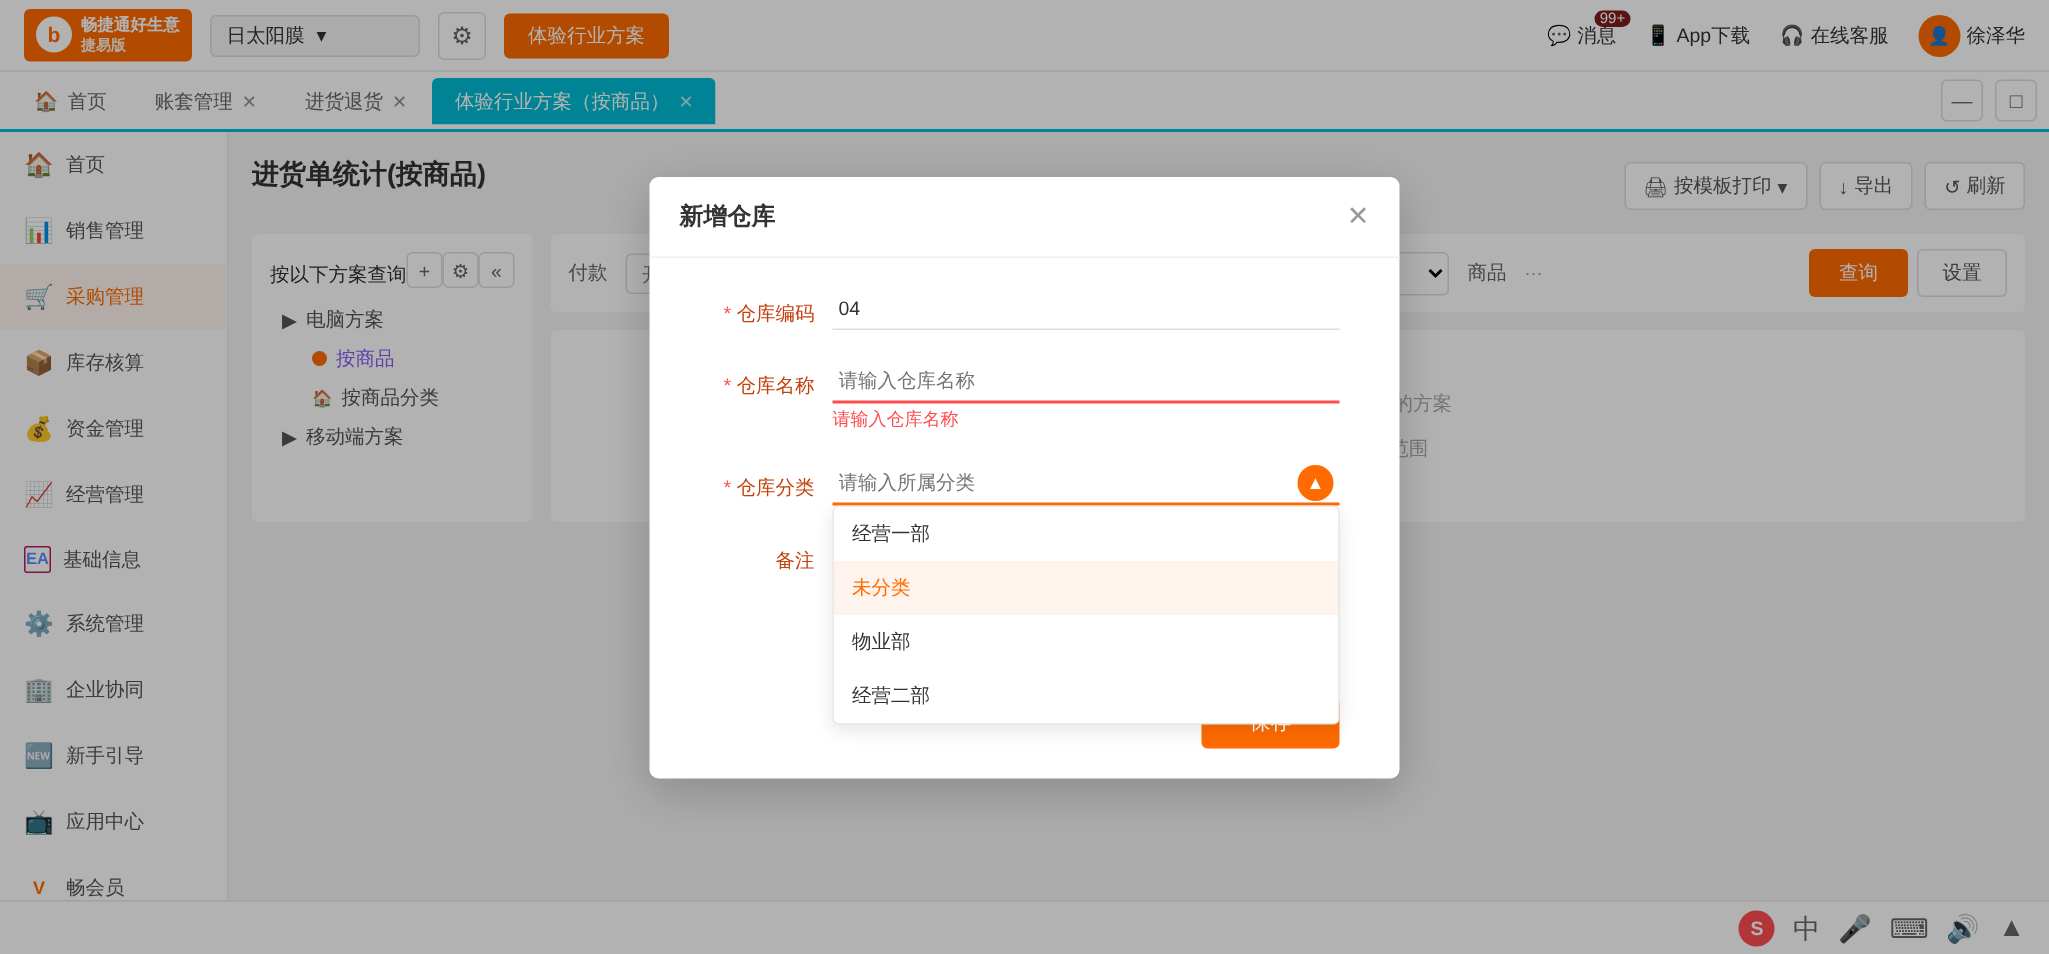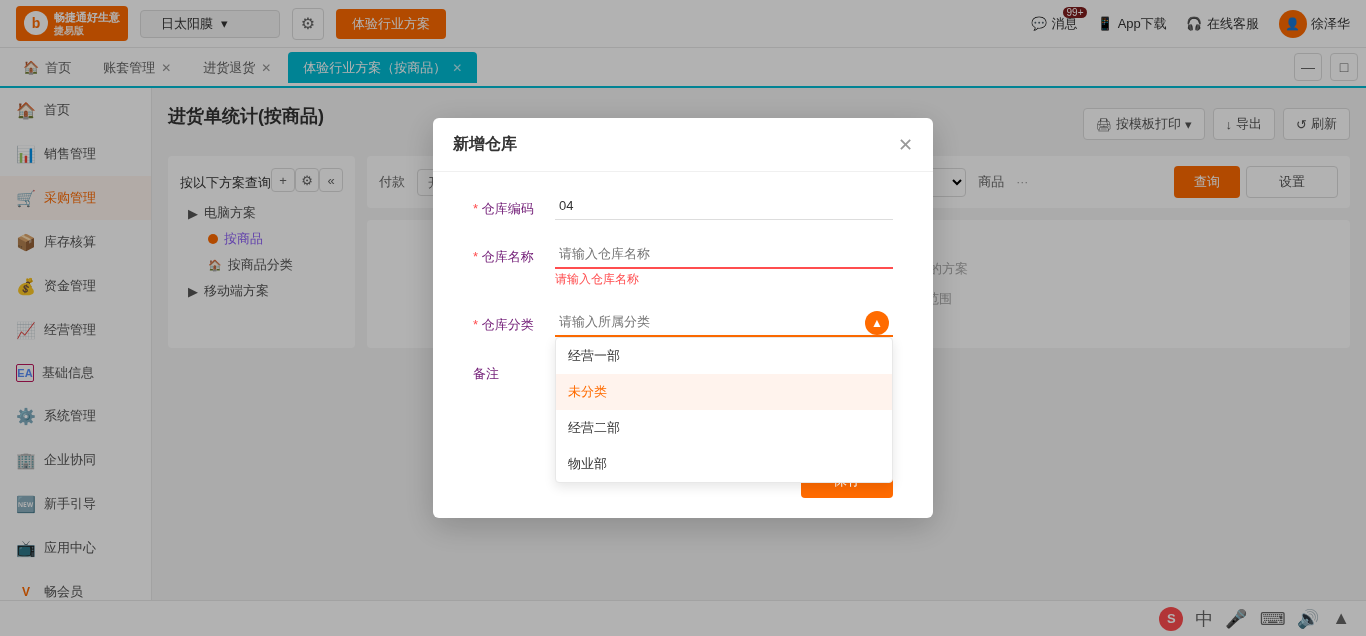--- a/index.html
+++ b/index.html
@@ -39,21 +39,21 @@
       font-weight: bold;
       font-size: 14px;
     }
     .logo-text { font-size: 11px; line-height: 1.3; }
     .store-selector {
       display: flex;
       align-items: center;
       background: #f5f5f5;
       border: 1px solid #ddd;
       border-radius: 4px;
-      padding: 4px 20px;
+      padding: 4px 10px;
       font-size: 13px;
       color: #333;
       cursor: pointer;
       gap: 8px;
       min-width: 140px;
     }
     .gear-btn {
       width: 32px; height: 32px;
       border: 1px solid #ddd;
       border-radius: 4px;
@@ -281,21 +281,21 @@
       border: none;
       border-radius: 4px;
       padding: 6px 20px;
       font-size: 13px;
       cursor: pointer;
     }
     .btn-settings {
       border: 1px solid #ddd;
       background: #fff;
       border-radius: 4px;
-      padding: 6px 32px;
+      padding: 6px 16px;
       font-size: 13px;
       cursor: pointer;
       color: #555;
     }
 
     
     .overlay {
       position: fixed;
       top: 0; left: 0; right: 0; bottom: 0;
       background: rgba(0,0,0,0.3);
@@ -338,22 +338,23 @@
       padding: 20px 40px;
     }
     .form-row {
       display: flex;
       align-items: flex-start;
       margin-bottom: 20px;
       gap: 12px;
     }
     .form-label {
       font-size: 13px;
-      color: #701a75;
+      color: #c2410c;
       min-width: 70px;
+      text-align: right;
       padding-top: 8px;
       flex-shrink: 0;
     }
     .form-label.required::before {
       content: '* ';
       color: #ff4d4f;
     }
     .form-control-wrap {
       flex: 1;
       position: relative;
@@ -704,22 +705,22 @@
 
       <div class="form-row">
         <span class="form-label required">仓库分类</span>
         <div class="form-control-wrap dropdown-wrap">
           <input class="dropdown-input" type="text" placeholder="请输入所属分类" style="">
           <div class="dropdown-arrow">▲</div>
           
           <div class="dropdown-list">
             <div class="dropdown-item">经营一部</div>
             <div class="dropdown-item selected">未分类</div>
+            <div class="dropdown-item">物业部</div>
             <div class="dropdown-item">经营二部</div>
-            <div class="dropdown-item">物业部</div>
           </div>
         </div>
       </div>
 
       <div class="form-row">
         <span class="form-label">备注</span>
         <div class="form-control-wrap">
           <textarea class="notes-area" rows="2" style=""></textarea>
         </div>
       </div>

